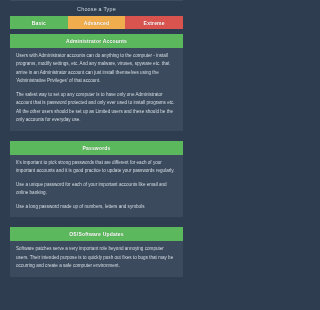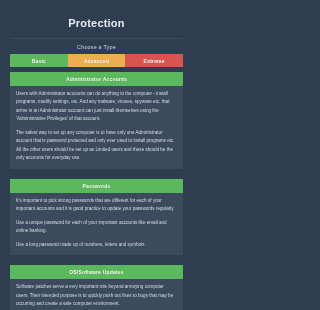--- a/index.html
+++ b/index.html
@@ -88,21 +88,20 @@
     text-align: left;
   }
   .body-text:last-child { margin-bottom: 1px; }
   .gap { height: 5px; }
 </style>
 </head>
 <body>
 
 <div class="screen">
 
-  <div class="page-title">Protection</div>
   <div class="title-rule"></div>
 
   <div class="choose-label">Choose a Type</div>
 
   <div class="type-row">
     <div class="type-btn type-basic">Basic</div>
     <div class="type-btn type-advanced">Advanced</div>
     <div class="type-btn type-extreme">Extreme</div>
   </div>
 

